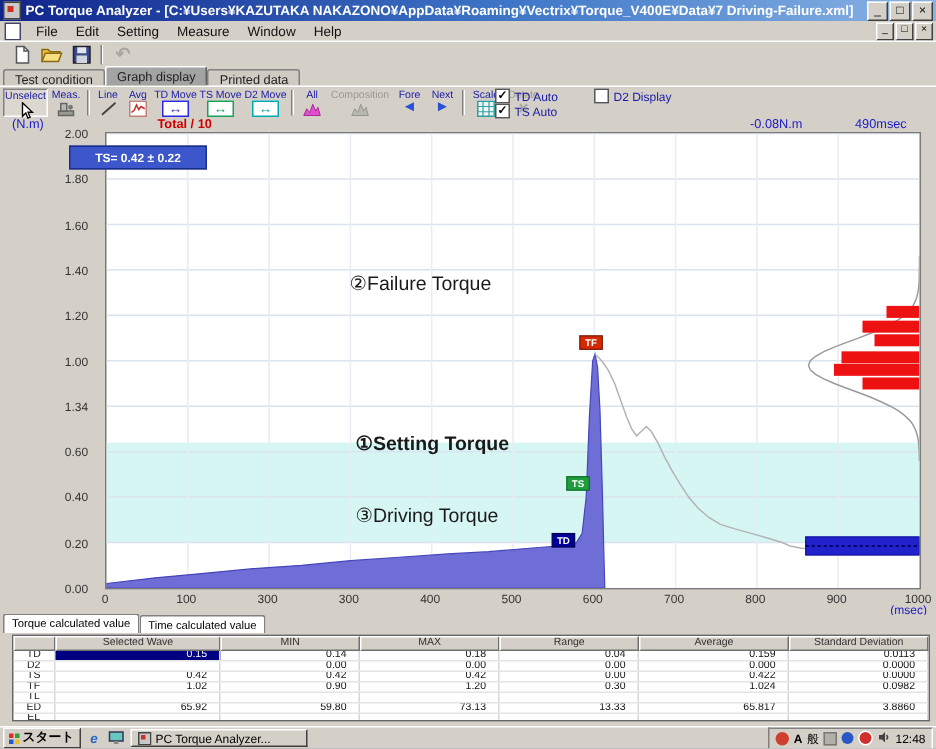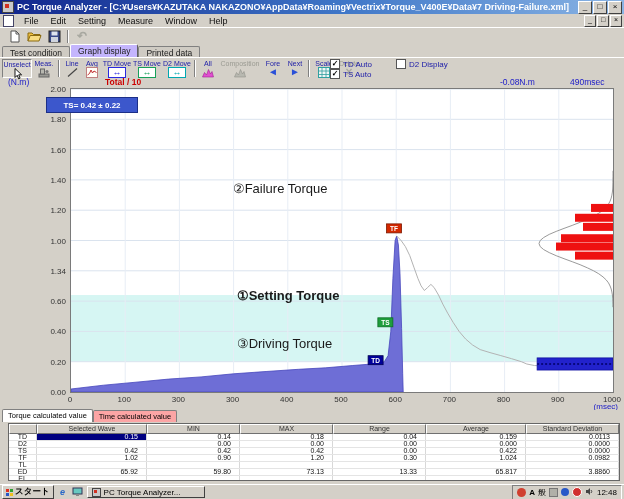--- a/index.html
+++ b/index.html
@@ -24,52 +24,52 @@
   .mdibtns{margin-left:auto;display:flex;gap:1px;margin-right:2px;}
   
   .stdbar{position:absolute;top:27px;left:0;width:624px;height:17px;border-top:1px solid #fff;
     display:flex;align-items:center;padding-left:4px;box-sizing:border-box;}
   .sbtn{width:20px;height:15px;display:flex;align-items:center;justify-content:center;}
   .sep{width:1px;height:13px;background:#808080;border-right:1px solid #fff;margin:0 3px;}
   
   .tabrow{position:absolute;top:44px;left:0;width:624px;height:13px;display:flex;align-items:flex-end;padding-left:2px;box-sizing:border-box;}
   .tab{font-size:8.5px;padding:1px 7px 0;border:1px solid #808080;border-bottom:none;background:#cfcbc3;
     height:11px;box-sizing:border-box;border-radius:2px 2px 0 0;color:#222;white-space:nowrap;}
-  .tab.active{background:#c4b5fd;height:13px;border-color:#fff #606060 #d4d0c8 #fff;position:relative;z-index:2;}
+  .tab.active{background:#a3a3a3;height:13px;border-color:#fff #606060 #d4d0c8 #fff;position:relative;z-index:2;}
   
   .tb2{position:absolute;top:57px;left:0;width:624px;height:21px;border-top:1px solid #fff;background:#d4d0c8;
     display:flex;align-items:stretch;padding:1px 0 0 2px;box-sizing:border-box;}
   .tb2btn{display:flex;flex-direction:column;align-items:center;justify-content:space-between;padding:1px 0;box-sizing:border-box;flex:0 0 auto;}
   .tb2label{font-size:7px;color:#2020a8;white-space:nowrap;line-height:7px;}
   .tb2icon{height:12px;display:flex;align-items:center;justify-content:center;}
   .tb2btn.pressed{border:1px solid;border-color:#808080 #fff #fff #808080;background:#dcd8d0;}
   .tb2btn.disabled .tb2label{color:#9a9a92;}
   .tbsep{width:1px;background:#808080;border-right:1px solid #fff;margin:1px 2px;flex:0 0 auto;}
   .mv{display:inline-block;border:1px solid;font-size:9px;line-height:9px;width:16px;text-align:center;background:#fff;font-weight:bold;}
   .arr{font-size:10px;color:#2a50d8;line-height:10px;font-weight:bold;}
   .cbx{position:absolute;display:flex;align-items:center;gap:3px;font-size:8px;color:#1a1aa8;white-space:nowrap;}
   .cbox{width:8px;height:8px;background:#fff;border:1px solid #555;font-size:8px;line-height:8px;text-align:center;color:#000;font-weight:bold;flex:0 0 auto;}
   
   .chead{position:absolute;top:77px;left:0;width:624px;height:11px;font-size:8.5px;}
   .chead span{position:absolute;white-space:nowrap;}
   .blue{color:#1a1ac8;} .red{color:#cc0000;font-weight:bold;}
   
   .czone{position:absolute;top:88px;left:0;width:624px;height:322px;}
   .plot{position:absolute;left:70px;top:0;width:544px;height:305px;background:#fff;border:1px solid #7a7a7a;box-sizing:border-box;}
-  .ytick{position:absolute;width:30px;left:36px;text-align:right;font-size:8px;color:#333;}
+  .ytick{position:absolute;width:30px;left:36px;text-align:center;font-size:8px;color:#333;}
   .xtick{position:absolute;width:30px;top:307px;text-align:center;font-size:8px;color:#333;}
   .msec{position:absolute;left:584px;top:314px;width:34px;color:#1a1ac8;font-size:8px;text-align:right;}
   .tsleg{position:absolute;left:46px;top:9px;width:92px;height:16px;background:#3c57cc;border:1px solid #1c2f88;
     color:#fff;font-size:8px;font-weight:bold;display:flex;align-items:center;justify-content:center;z-index:3;box-sizing:border-box;}
   .anno{position:absolute;font-size:13px;color:#1a1a1a;white-space:nowrap;}
   
   .bpanel{position:absolute;top:410px;left:0;width:624px;height:73px;background:#d4d0c8;}
   .btabs{display:flex;padding-left:2px;height:12px;align-items:flex-end;}
   .btab{font-size:7.5px;padding:0 5px;height:11px;line-height:11px;border:1px solid #808080;border-bottom:none;
-    background:#fca5a5;border-radius:2px 2px 0 0;white-space:nowrap;}
+    background:#ffffff;border-radius:2px 2px 0 0;white-space:nowrap;}
   .btab.active{background:#fff;height:12px;line-height:12px;}
   .btable{position:absolute;left:8px;top:13px;width:612px;height:58px;background:#fff;border:1px solid #666;box-sizing:border-box;overflow:hidden;}
   .theadrow{display:flex;height:10px;}
   .th{box-sizing:border-box;border:1px solid;border-color:#fff #707070 #707070 #fff;background:#d4d0c8;
     font-size:7px;color:#333;text-align:center;line-height:8px;overflow:hidden;flex:0 0 auto;}
   .tbody{position:absolute;left:0;top:10px;right:0;bottom:0;display:flex;flex-direction:column;}
   .trow{flex:1;display:flex;border-bottom:1px solid #e4e4e4;}
   .td{box-sizing:border-box;border-right:1px solid #d8d8d8;font-size:7px;line-height:6px;overflow:hidden;display:flex;align-items:center;flex:0 0 auto;}
   .td.lab{justify-content:center;color:#222;}
   .td.num{justify-content:flex-end;padding-right:8px;color:#111;}

